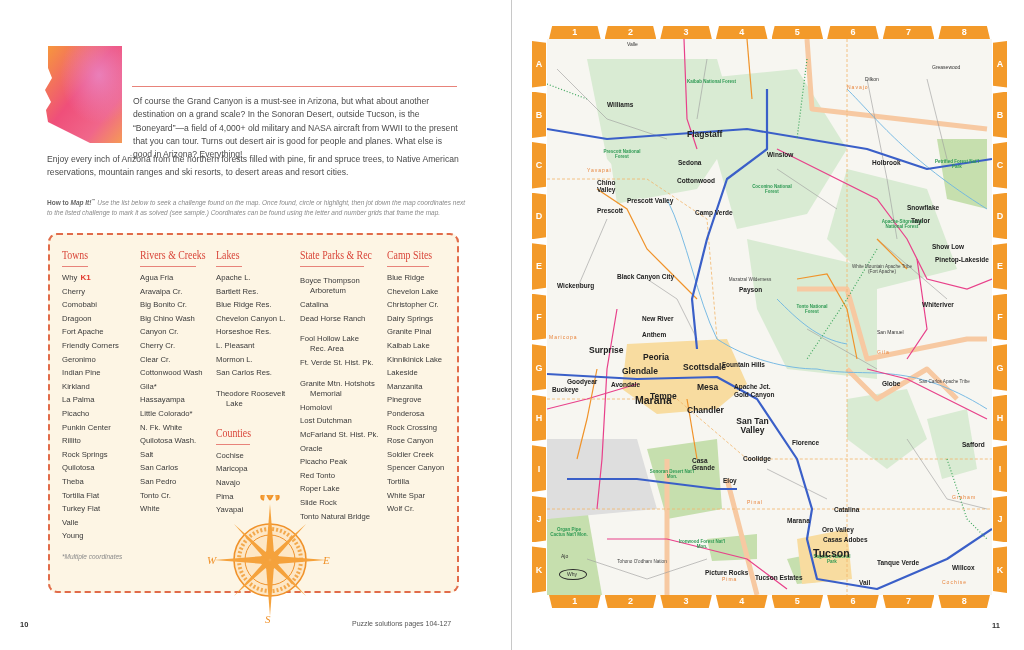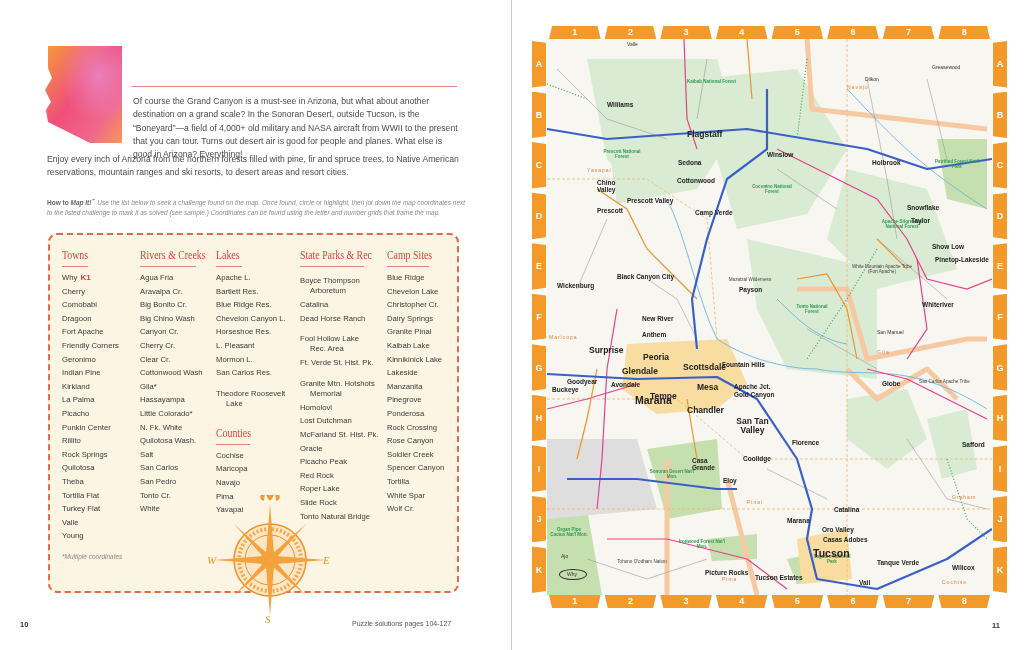--- a/index.html
+++ b/index.html
@@ -192,21 +192,21 @@
           <div class="item"><span>Catalina</span></div>
           <div class="item"><span>Dead Horse Ranch</span></div>
           <div class="item wrap2"><span>Fool Hollow Lake</span><span class="indent">Rec. Area</span></div>
           <div class="item"><span>Ft. Verde St. Hist. Pk.</span></div>
           <div class="item wrap2"><span>Granite Mtn. Hotshots</span><span class="indent">Memorial</span></div>
           <div class="item"><span>Homolovi</span></div>
           <div class="item"><span>Lost Dutchman</span></div>
           <div class="item"><span>McFarland St. Hist. Pk.</span></div>
           <div class="item"><span>Oracle</span></div>
           <div class="item"><span>Picacho Peak</span></div>
-          <div class="item"><span>Red Rock</span></div>
+          <div class="item"><span>Red Tonto</span></div>
           <div class="item"><span>Roper Lake</span></div>
           <div class="item"><span>Slide Rock</span></div>
           <div class="item"><span>Tonto Natural Bridge</span></div>
         </div>
     </div>
 
     <div class="col" style="left:337px; width:70px;">
       <div class="col-head">Camp Sites</div>
       <div class="col-rule" style="width:42px"></div>
       <div id="camps-list">

